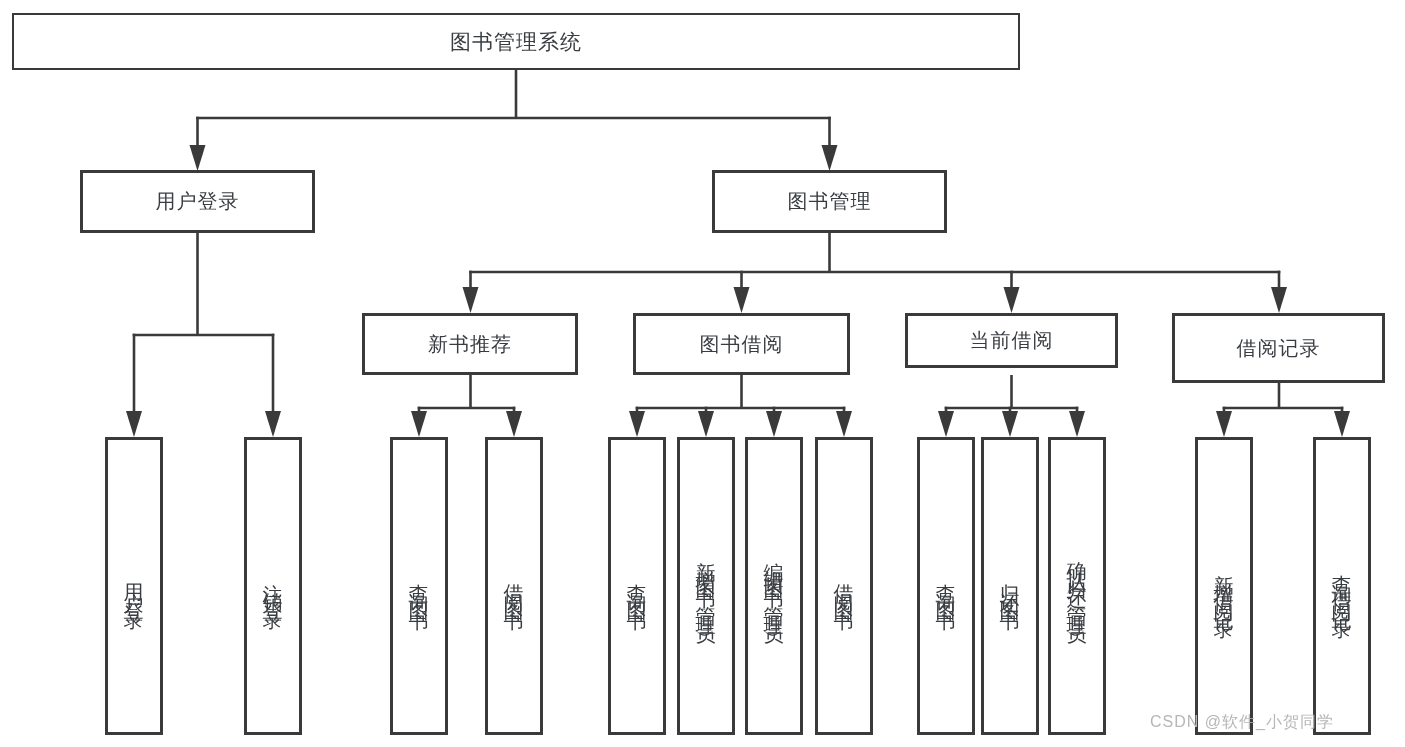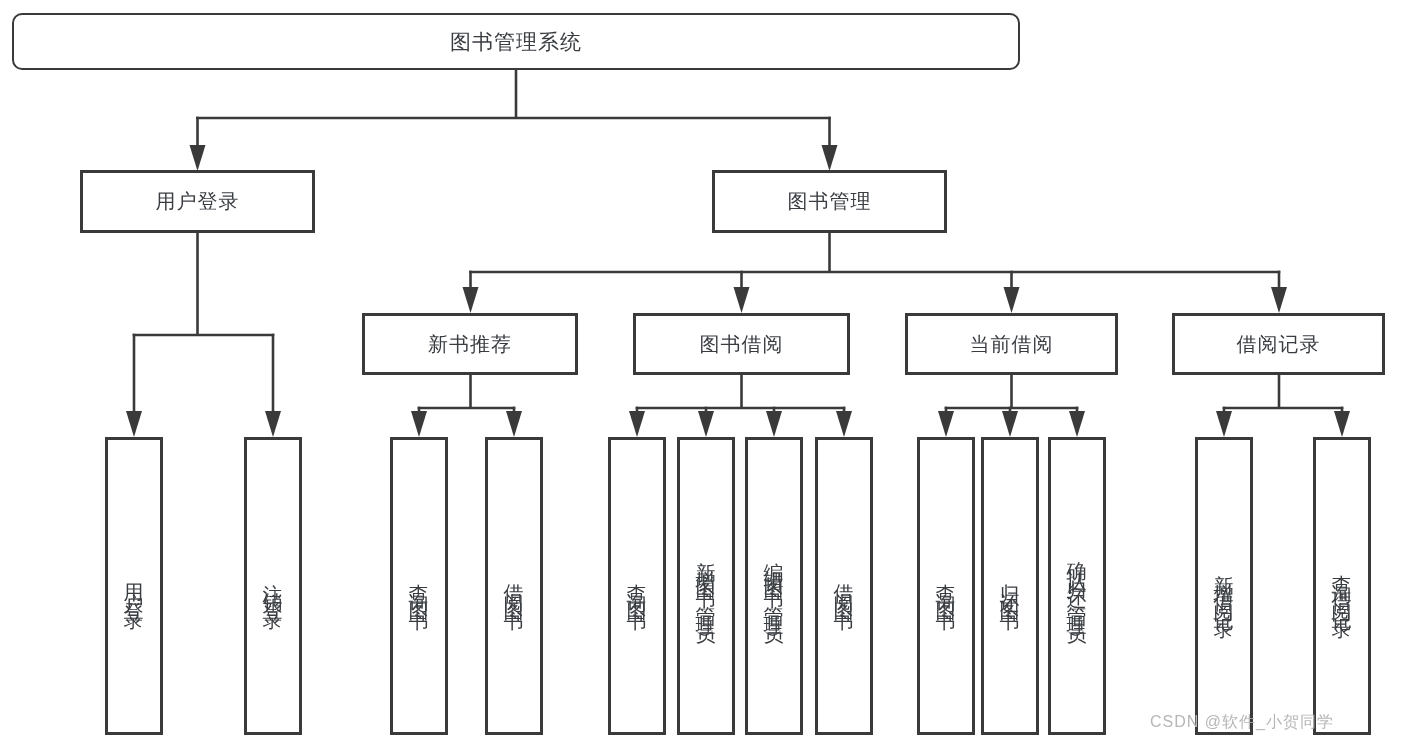--- a/index.html
+++ b/index.html
@@ -149,41 +149,41 @@
     <g>
       <line x1="1279" y1="375" x2="1279" y2="408"></line>
       <line x1="1222.7" y1="408" x2="1343.3" y2="408"></line>
       <line x1="1224" y1="406.7" x2="1224" y2="416"></line>
       <polygon points="1216,411 1232,411 1224,437"></polygon>
       <line x1="1342" y1="406.7" x2="1342" y2="416"></line>
       <polygon points="1334,411 1350,411 1342,437"></polygon>
     </g>
   </svg>
 
-  <div class="hbox root" style="left:12px; top:13px; width:1008px; height:57px;border-radius:10px;">
+  <div class="hbox root" style="left:12px; top:13px; width:1008px; height:57px;">
     <span>图书管理系统</span>
   </div>
 
   <div class="hbox" style="left:80px; top:170px; width:235px; height:63px;">
     <span>用户登录</span>
   </div>
   <div class="hbox" style="left:712px; top:170px; width:235px; height:63px;">
     <span>图书管理</span>
   </div>
 
   <div class="hbox" style="left:362px; top:313px; width:216px; height:62px;">
     <span>新书推荐</span>
   </div>
   <div class="hbox" style="left:633px; top:313px; width:217px; height:62px;justify-content:center;">
     <span>图书借阅</span>
   </div>
-  <div class="hbox" style="left:905px; top:313px; width:213px; height:62px;">
+  <div class="hbox" style="left:905px; top:313px; width:213px; height:55px;">
     <span>当前借阅</span>
   </div>
-  <div class="hbox" style="left:1172px; top:313px; width:213px; height:62px;text-align:right;">
+  <div class="hbox" style="left:1172px; top:313px; width:213px; height:70px;text-align:right;">
     <span>借阅记录</span>
   </div>
 
   <div class="leaf" style="left:105px;">
     <span class="vtext">用户登录</span>
   </div>
   <div class="leaf" style="left:244px;">
     <span class="vtext">注销登录</span>
   </div>
 

